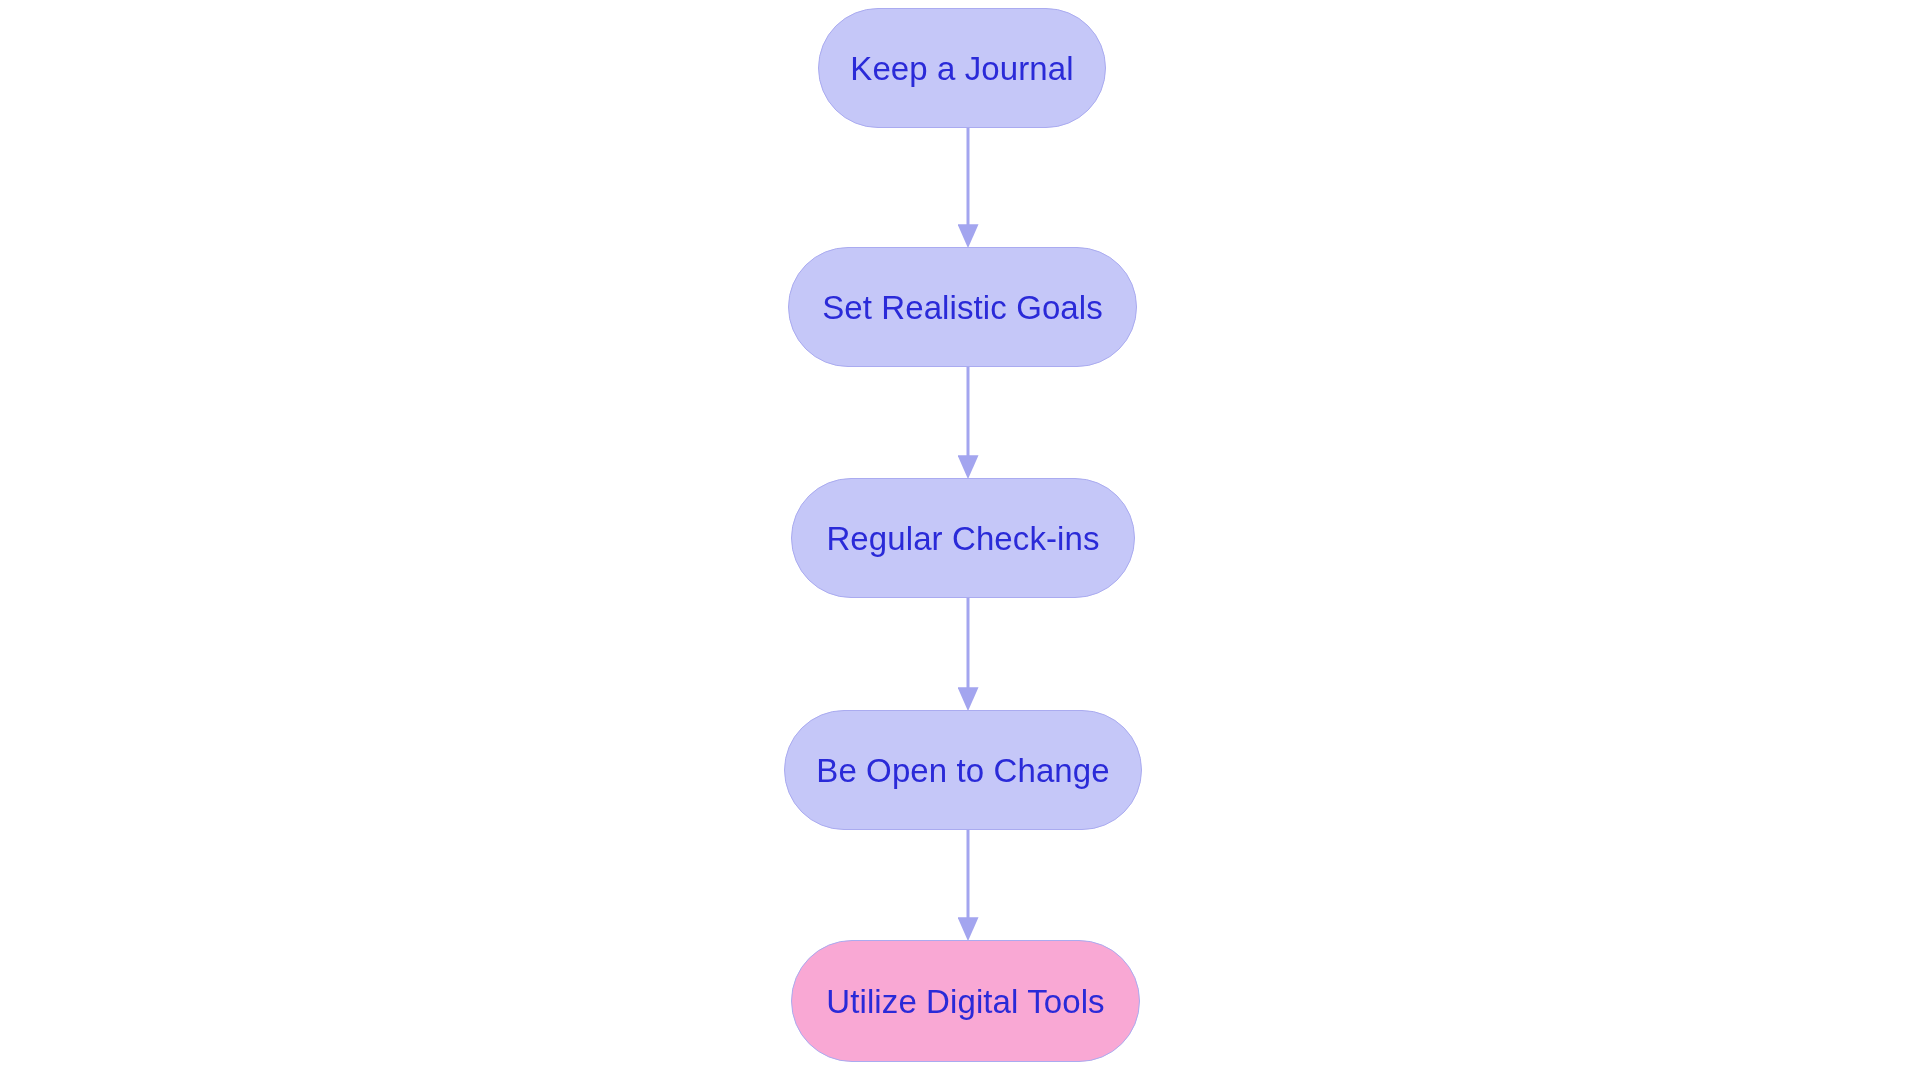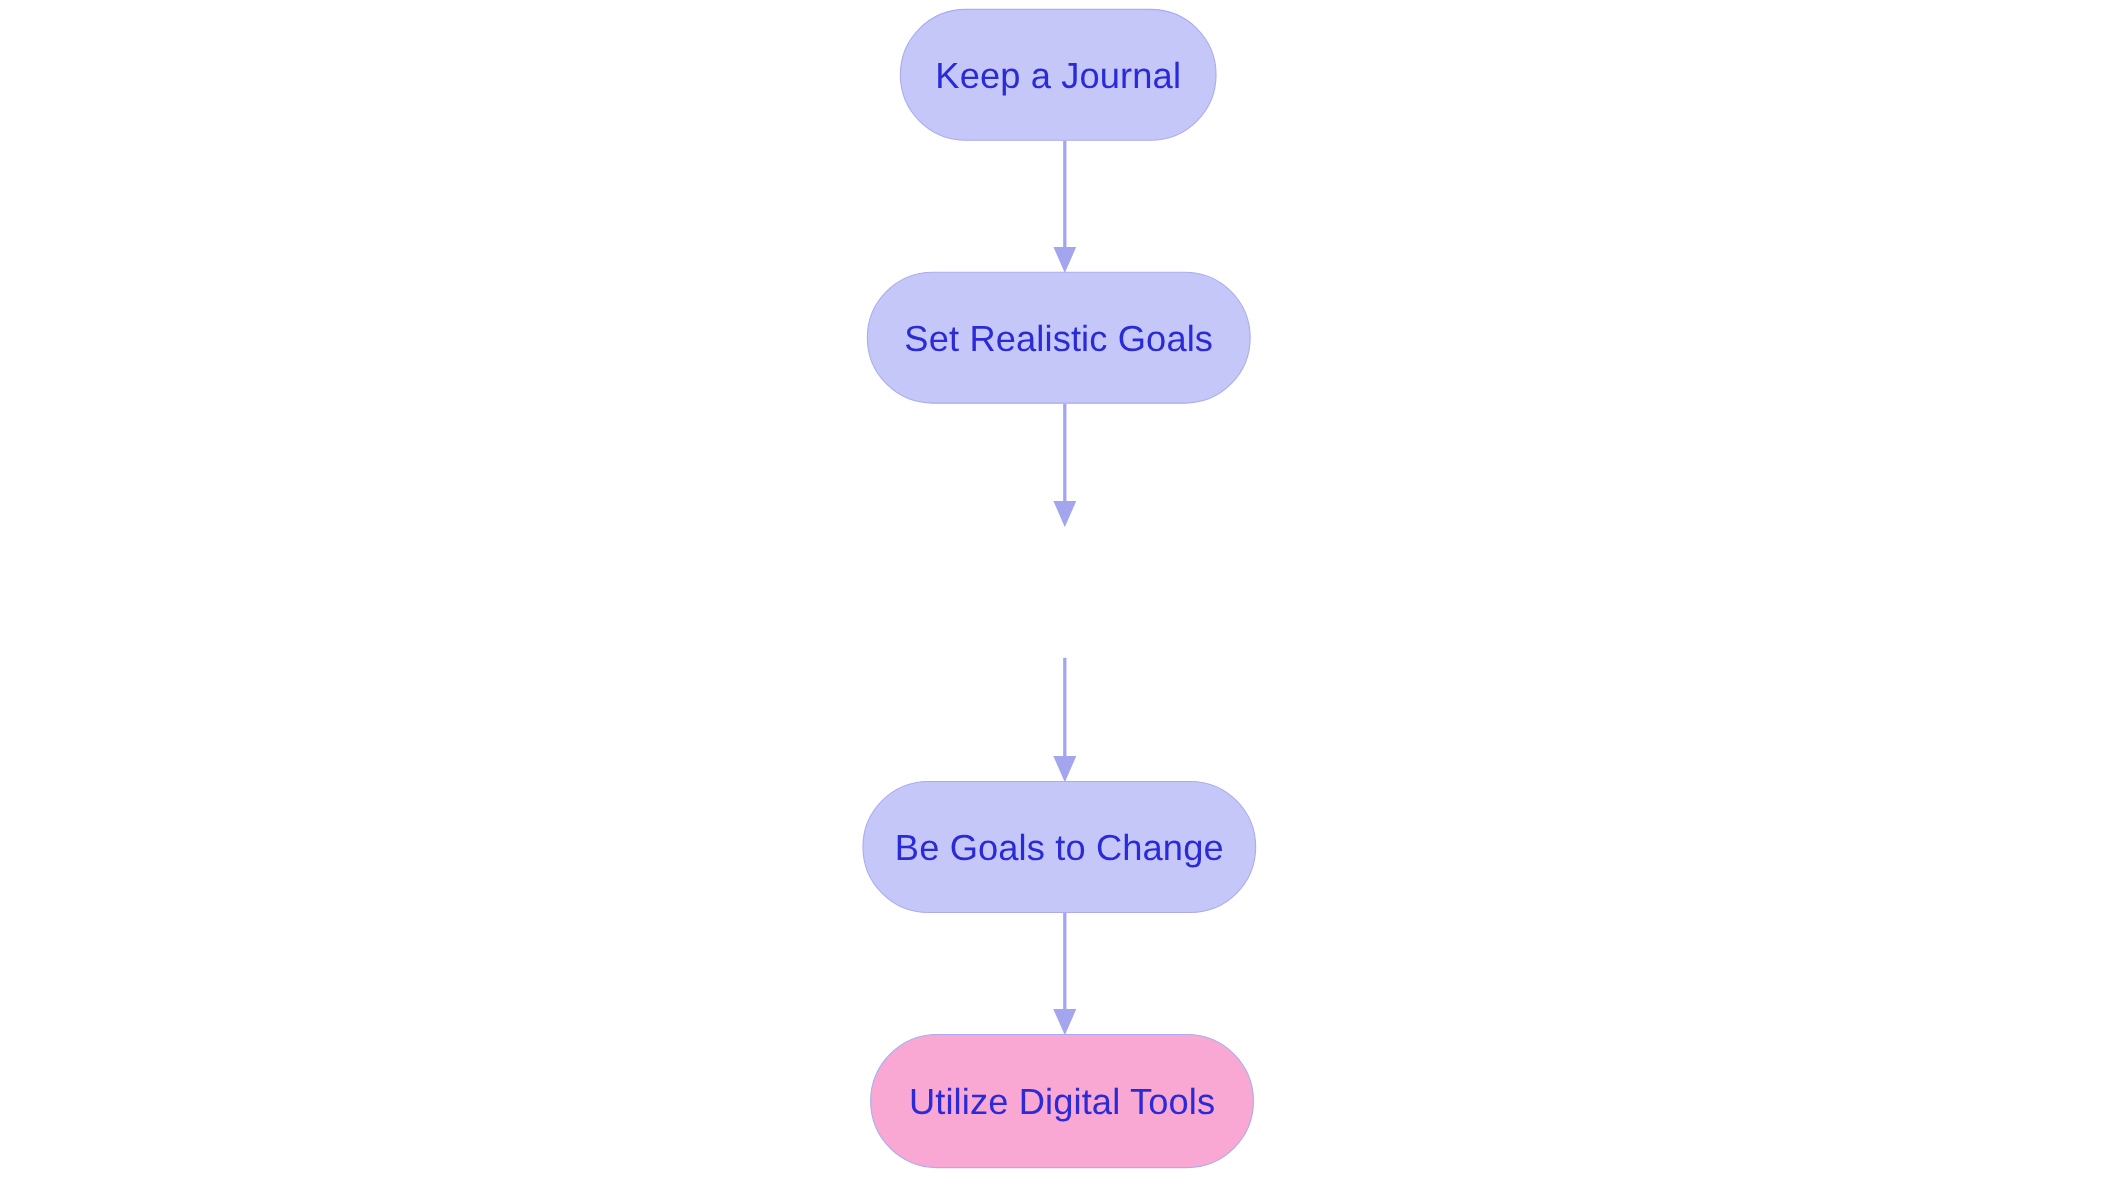--- a/index.html
+++ b/index.html
@@ -70,22 +70,25 @@
   </svg>
 
   <div class="flow-node" style="left: 818px; top: 8px; width: 288px; height: 120px; background: rgb(197, 199, 248); border-color: rgb(170, 171, 240); color: rgb(42, 42, 216);">
     <span class="node-label">Keep a Journal</span>
   </div>
 
   <div class="flow-node" style="left: 788px; top: 247px; width: 349px; height: 120px; background: rgb(197, 199, 248); border-color: rgb(170, 171, 240); color: rgb(42, 42, 216);">
     <span class="node-label">Set Realistic Goals</span>
   </div>
 
+  <div class="flow-node" style="left: 791px; top: 478px; width: 344px; height: 120px; background: rgb(197, 199, 248); border-color: rgb(170, 171, 240); color: rgb(42, 42, 216);">
+    <span class="node-label">Regular Check-ins</span>
+  </div>
 
   <div class="flow-node" style="left: 784px; top: 710px; width: 358px; height: 120px; background: rgb(197, 199, 248); border-color: rgb(170, 171, 240); color: rgb(42, 42, 216);">
-    <span class="node-label">Be Goals to Change</span>
+    <span class="node-label">Be Open to Change</span>
   </div>
 
   <div class="flow-node" style="left: 791px; top: 940px; width: 349px; height: 122px; background: #f9a8d4; border-color: rgb(170, 171, 240); color: rgb(42, 42, 216);">
     <span class="node-label">Utilize Digital Tools</span>
   </div>
 
 </div>
 
 </body></html>

